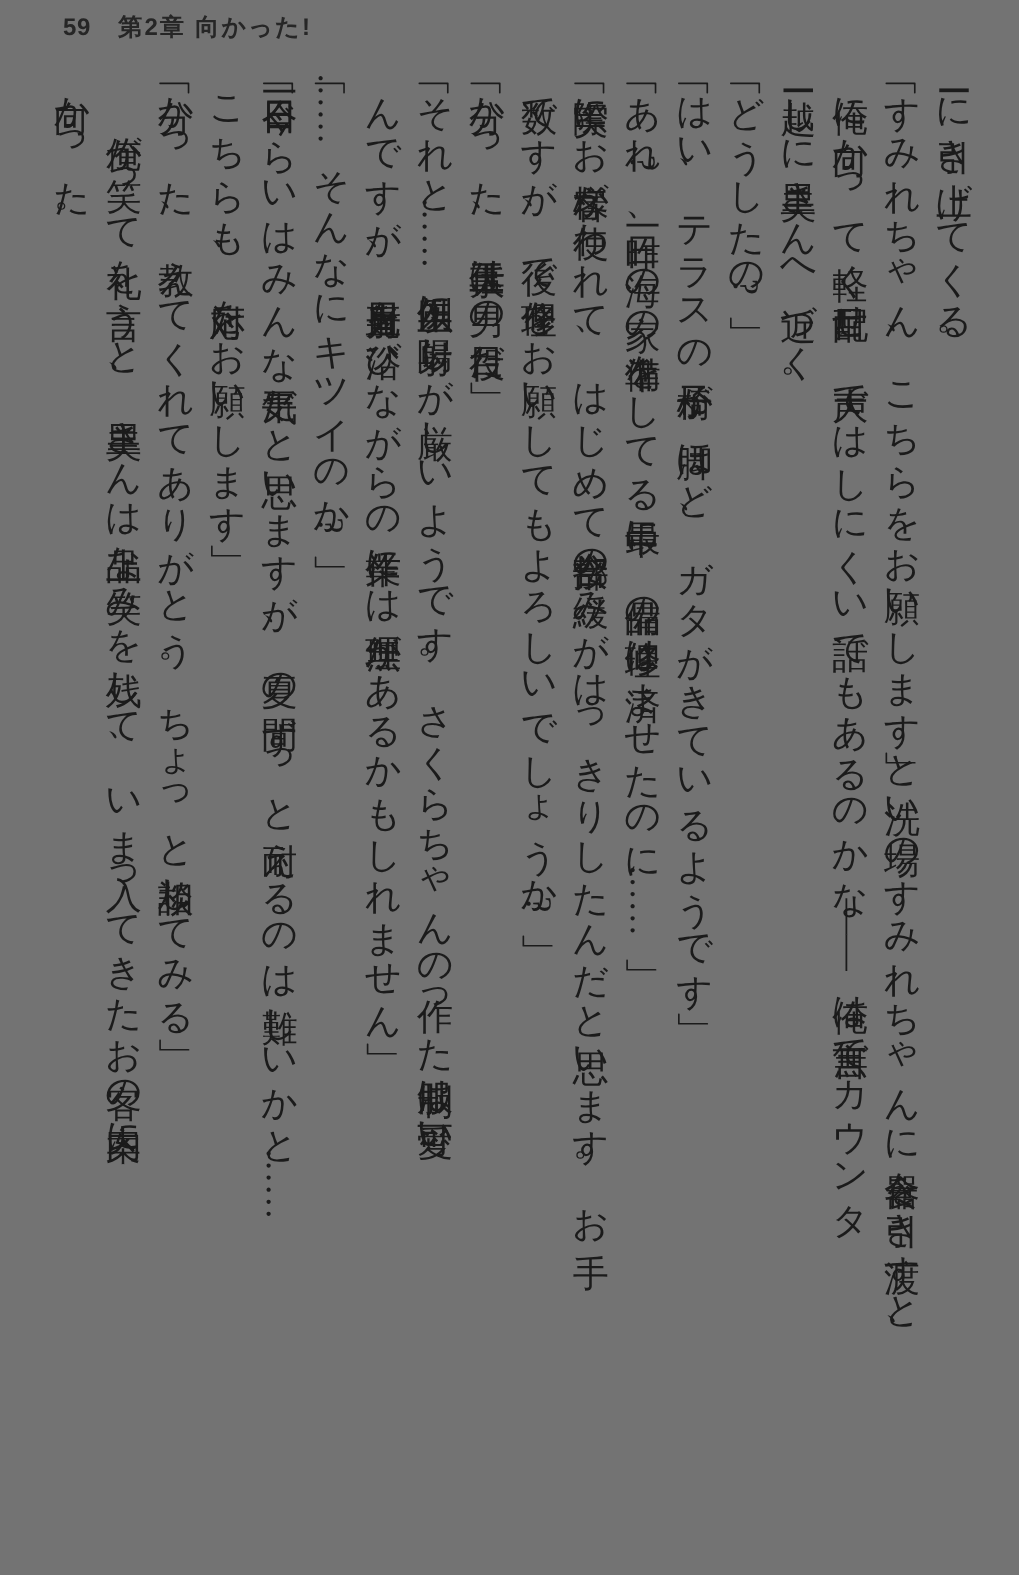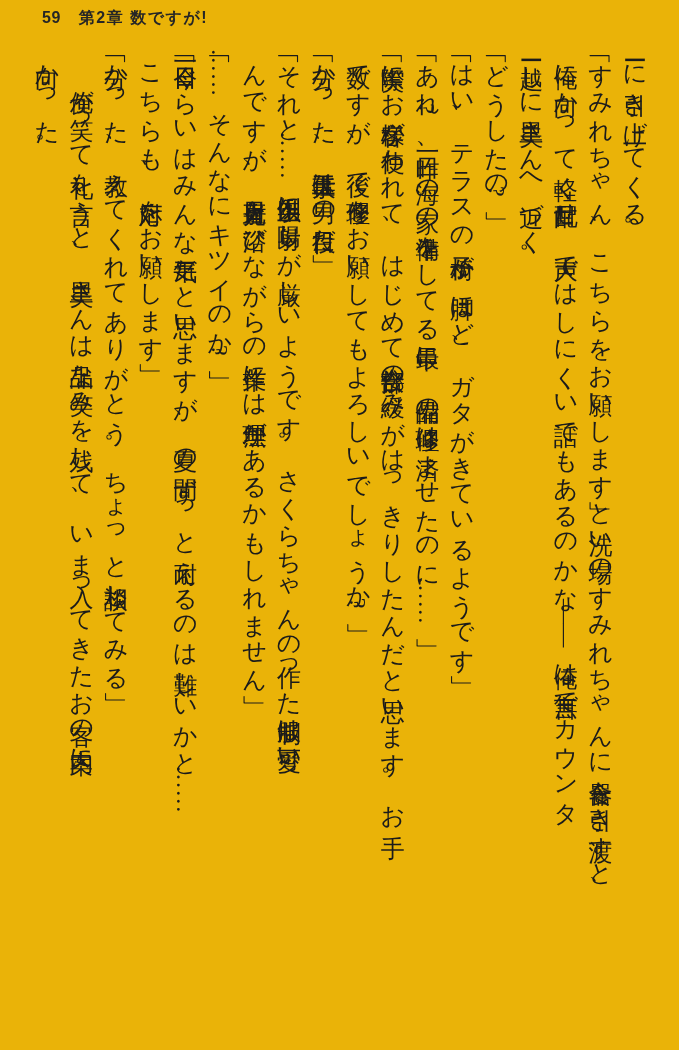--- a/index.html
+++ b/index.html
@@ -4,21 +4,21 @@
 <style>
   html, body {
     margin: 0;
     padding: 0;
     background: #f4f4f2;
   }
   .page {
     position: relative;
     width: 679px;
     height: 1050px;
-    background: #eab308;
+    background: #737373;
     overflow: hidden;
   }
   
   .running-head {
     position: absolute;
     top: 8px;
     left: 42px;
     display: flex;
     align-items: baseline;
     gap: 18px;
@@ -53,21 +53,21 @@
     white-space: nowrap;
   }
 </style>
 </head>
 <body>
 
 <div class="page">
 
   <div class="running-head">
     <span class="folio">59</span>
-    <span>第2章 数ですが!</span>
+    <span>第2章 向かった!</span>
   </div>
 
   <div class="body-text">
     <p class="tcol">ーに引き上げてくる。</p>
     <p class="tcol">「すみれちゃん、こちらをお願いします」と洗い場のすみれちゃんに食器を引き渡すと、</p>
     <p class="tcol">俺に向かって軽く目配せ。大声ではしにくい話でもあるのかな――俺は無言でカウンタ</p>
     <p class="tcol">ー越しに美里さんへ近づく。</p>
     <p class="tcol">「どうしたの?」</p>
     <p class="tcol">「はい、テラスの椅子が2脚ほど、ガタがきているようです」</p>
     <p class="tcol">「あれ?　一昨日、海の家の準備をしてる最中に、備品の修理は済ませたのに……」</p>

